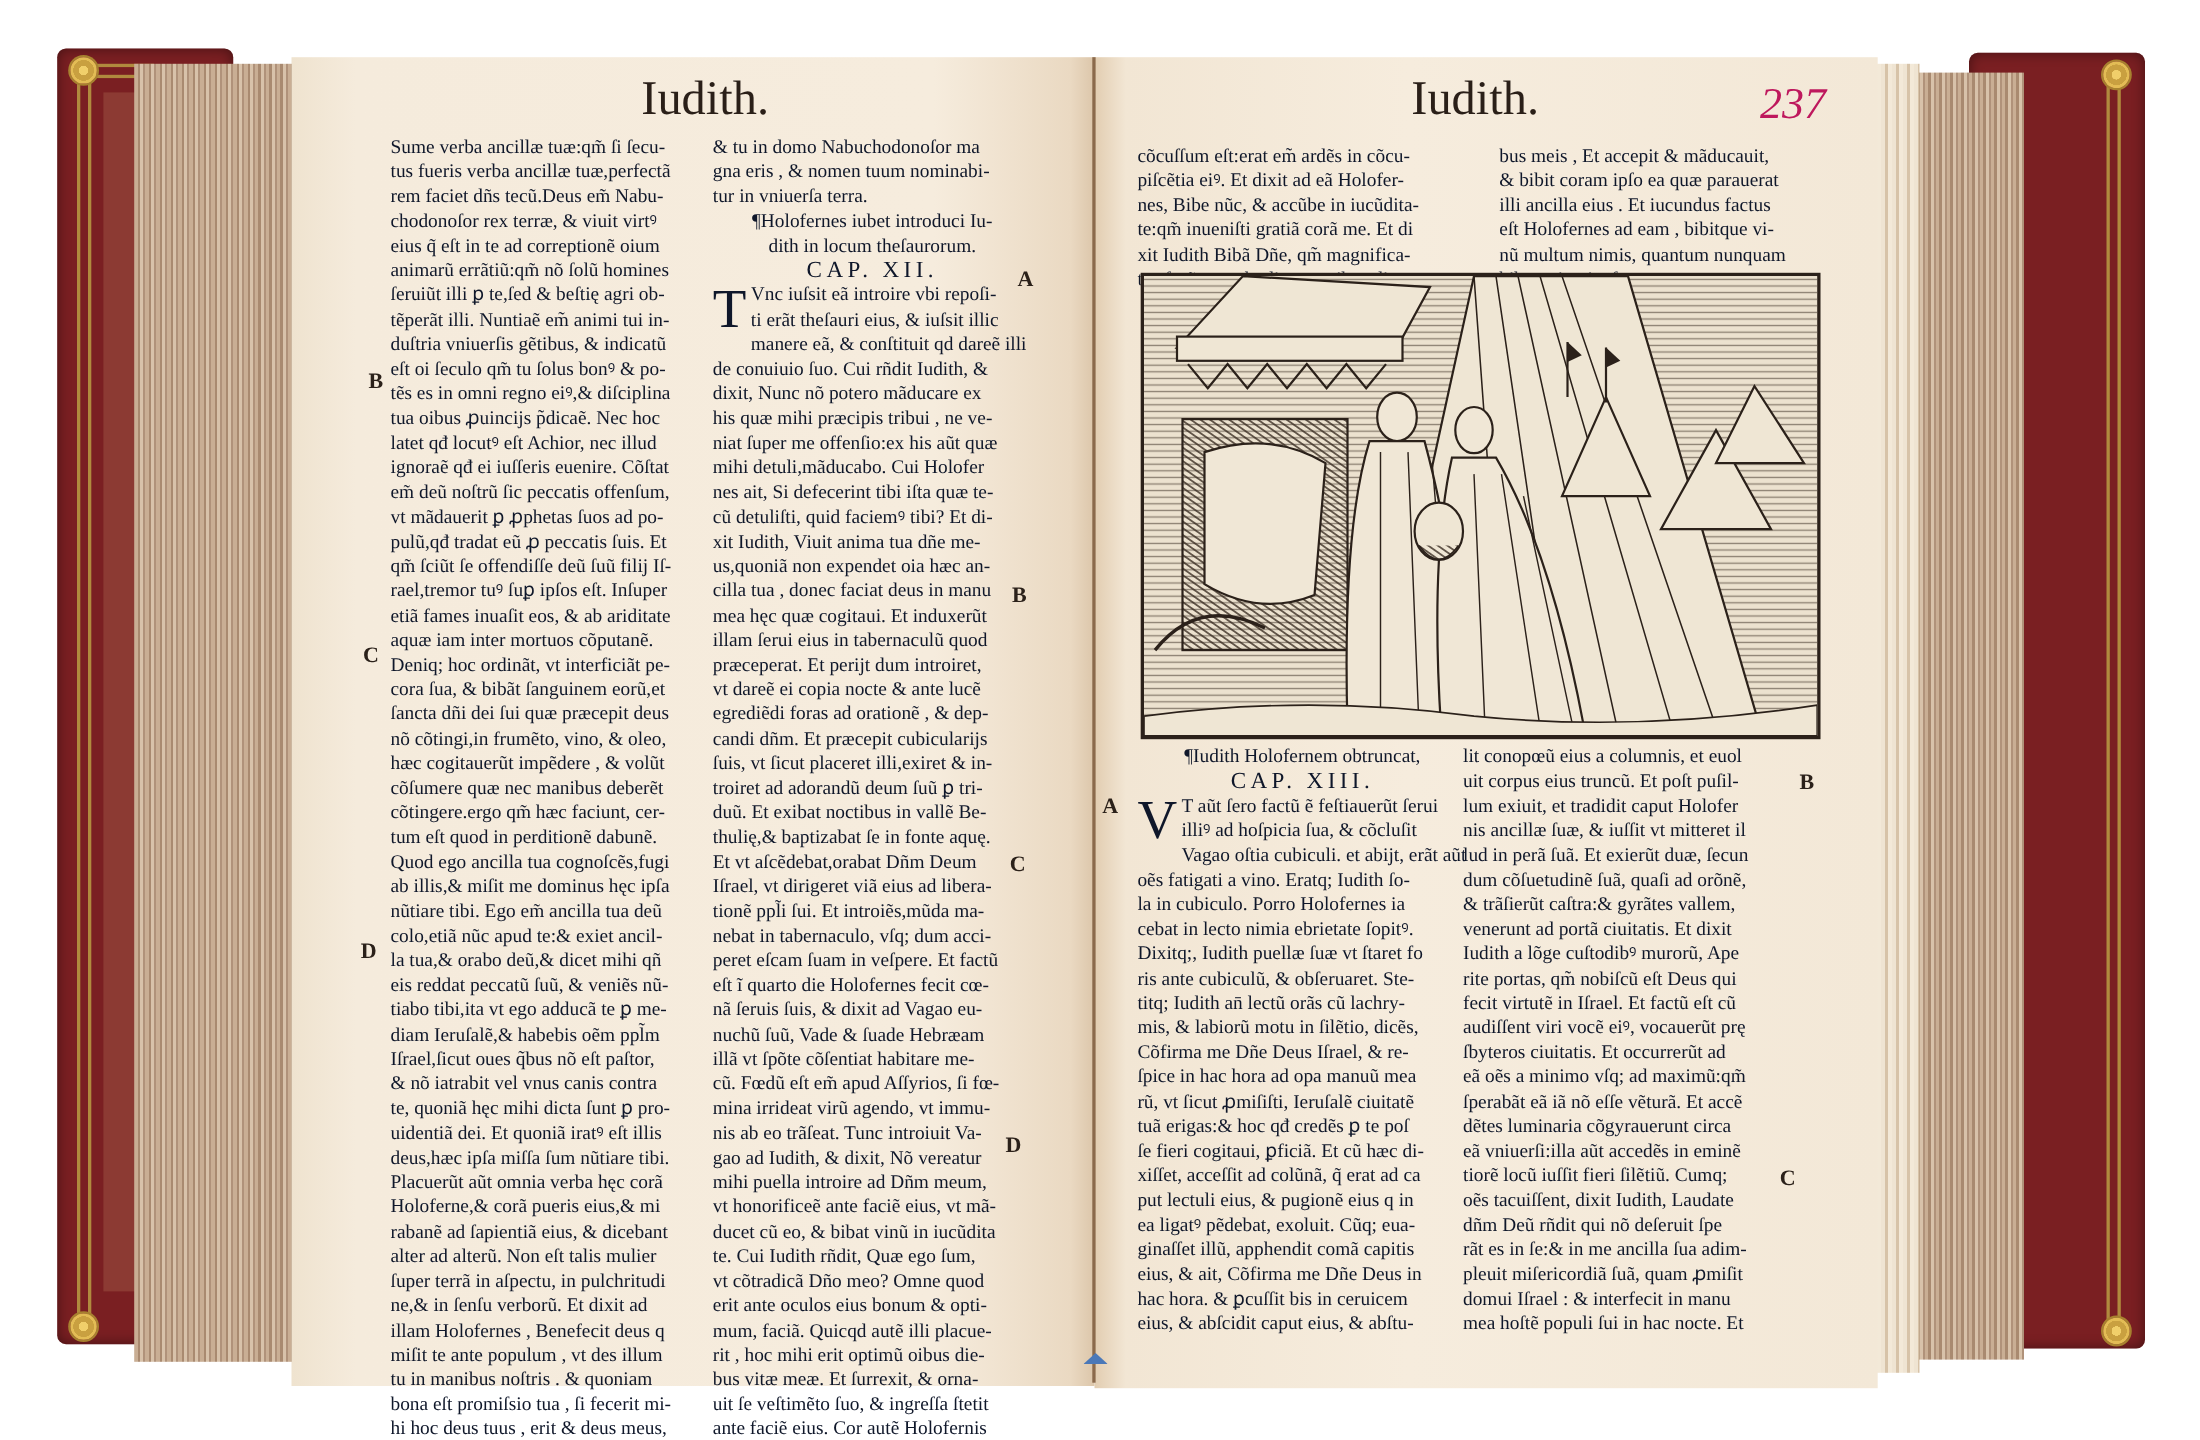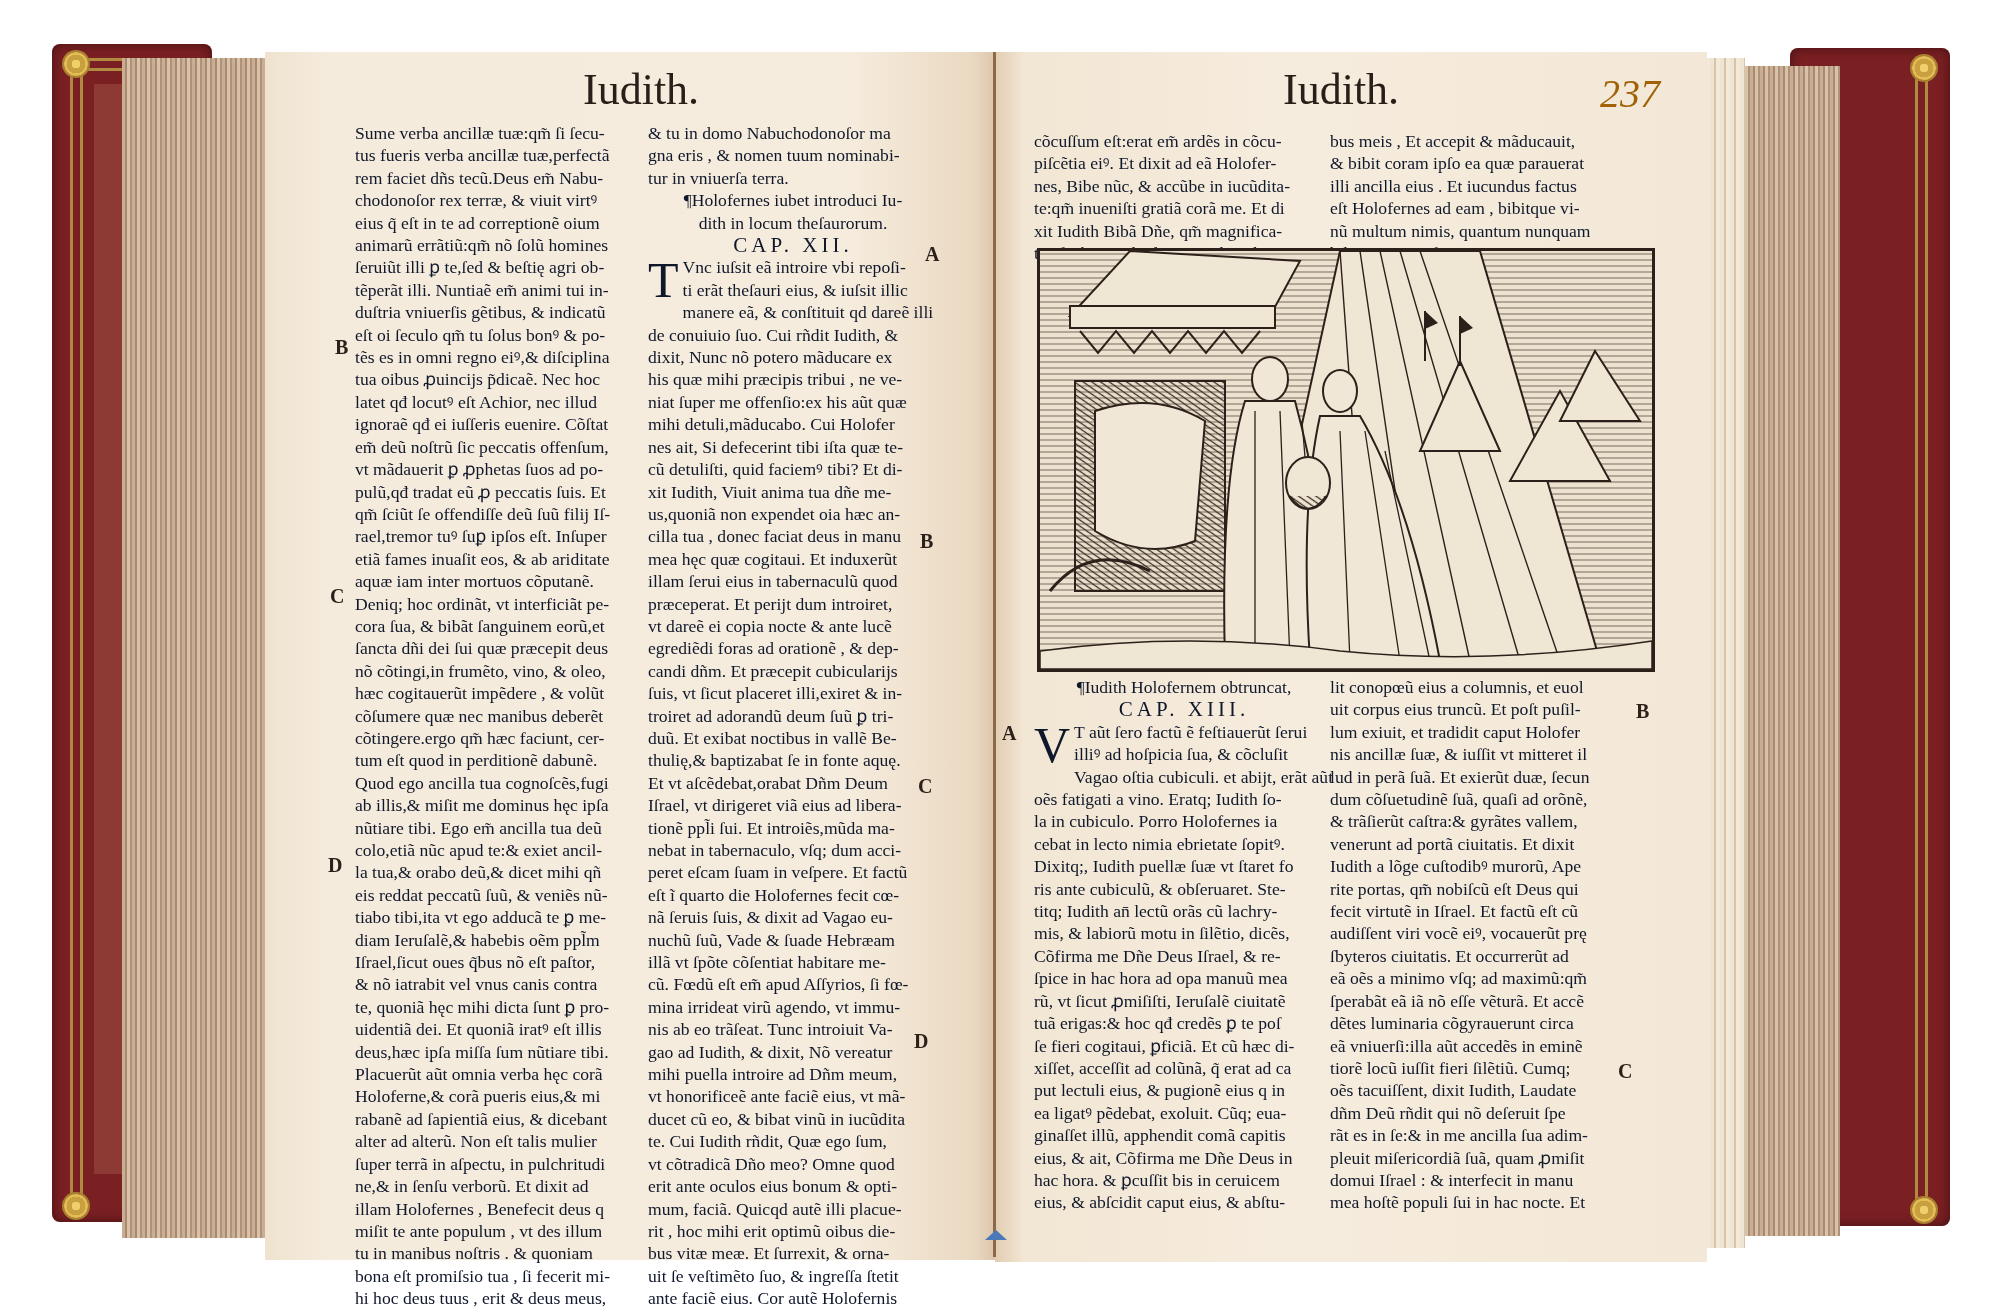--- a/index.html
+++ b/index.html
@@ -32,21 +32,21 @@
   .page { position:absolute; background:#f4eadb; }
   .page.left  { left:265px; top:52px; width:730px; height:1208px;
     background: linear-gradient(90deg, #efe3cf 0%, #f5ebdc 8%, #f6ecdd 80%, #ead9c2 97%, #dcc6aa 100%); }
   .page.right { left:995px; top:52px; width:712px; height:1210px;
     background: linear-gradient(90deg, #e2cdb1 0%, #f2e6d4 4%, #f6ecdd 40%, #f3e8d7 100%); }
   .gutter { position:absolute; left:993px; top:52px; width:3px; height:1205px; background:#8b6a4c; }
   .headband { position:absolute; left:985px; top:1230px; width:22px; height:10px;
     background:#4a78b8; clip-path: polygon(50% 0, 100% 100%, 0 100%); }
 
   .running-head { position:absolute; font-family:"Liberation Serif", serif; font-size:44px; color:#2a1f18; }
-  .folio { position:absolute; font-family:"Liberation Serif", serif; font-size:40px; font-style:italic; color:#a16207; }
+  .folio { position:absolute; font-family:"Liberation Serif", serif; font-size:40px; font-style:italic; color:#be185d; }
 
   .col { position:absolute; font-family:"Liberation Serif", serif; font-size:17.6px; line-height:22.4px; color:#0f172a; }
   .col .ln { white-space:nowrap; display:block; overflow:hidden; }
   .col .ln.center { text-align:center; }
   .col .ln.cap { text-align:center; letter-spacing:4px; font-size:21px; }
   .dropcap { float:left; font-size:50px; line-height:44px; margin-right:4px; margin-top:2px; }
 
   .marg { position:absolute; font-family:"Liberation Serif", serif; font-size:20px; font-weight:bold; color:#2b211a; }
 
   
@@ -213,21 +213,21 @@
   <div class="folio" style="left:1600px;top:70px;">237</div>
 
   <div class="col" id="rp-t1" style="left:1034px;top:130px;width:300px;">
       <span class="ln">cõcuſſum eſt:erat em̃ ardẽs in cõcu-</span>
       <span class="ln">piſcẽtia eiꝰ. Et dixit ad eã Holofer-</span>
       <span class="ln">nes, Bibe nũc, &amp; accũbe in iucũdita-</span>
       <span class="ln">te:qm̃ inueniſti gratiã corã me. Et di</span>
       <span class="ln">xit Iudith Bibã Dñe, qm̃ magnifica-</span>
       <span class="ln">ta eſt aĩa mea hodie præ oibus die-</span>
     </div>
-  <div class="col" id="rp-t2" style="left:1330px;top:130px;width:300px;">
+  <div class="col" id="rp-t2" style="left:1363px;top:130px;width:300px;">
       <span class="ln">bus meis , Et accepit &amp; mãducauit,</span>
       <span class="ln">&amp; bibit coram ipſo ea quæ parauerat</span>
       <span class="ln">illi ancilla eius . Et iucundus factus</span>
       <span class="ln">eſt Holofernes ad eam , bibitque vi-</span>
       <span class="ln">nũ multum nimis, quantum nunquam</span>
       <span class="ln">biberat in vita ſua.</span>
     </div>
 
   <div class="woodcut">
     <svg viewBox="0 0 612 418" preserveAspectRatio="none">

